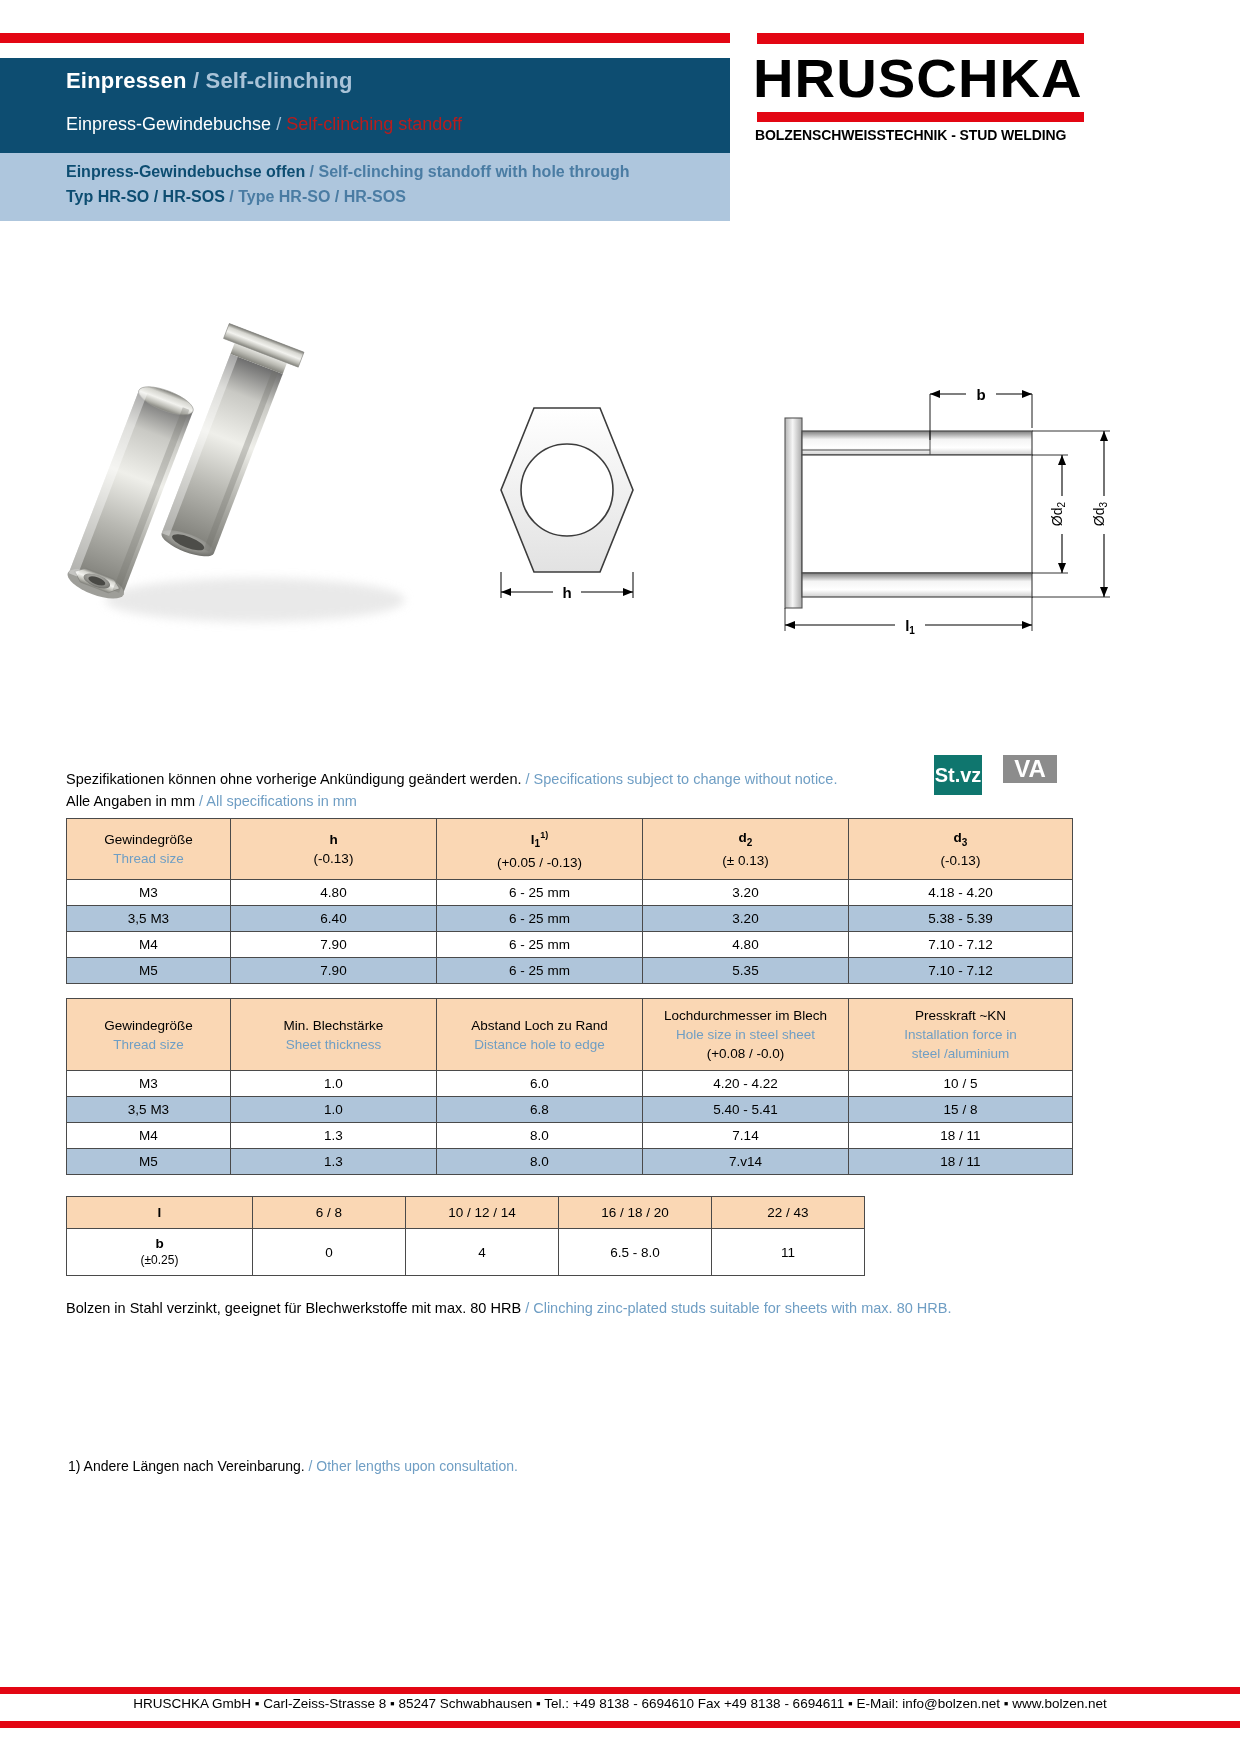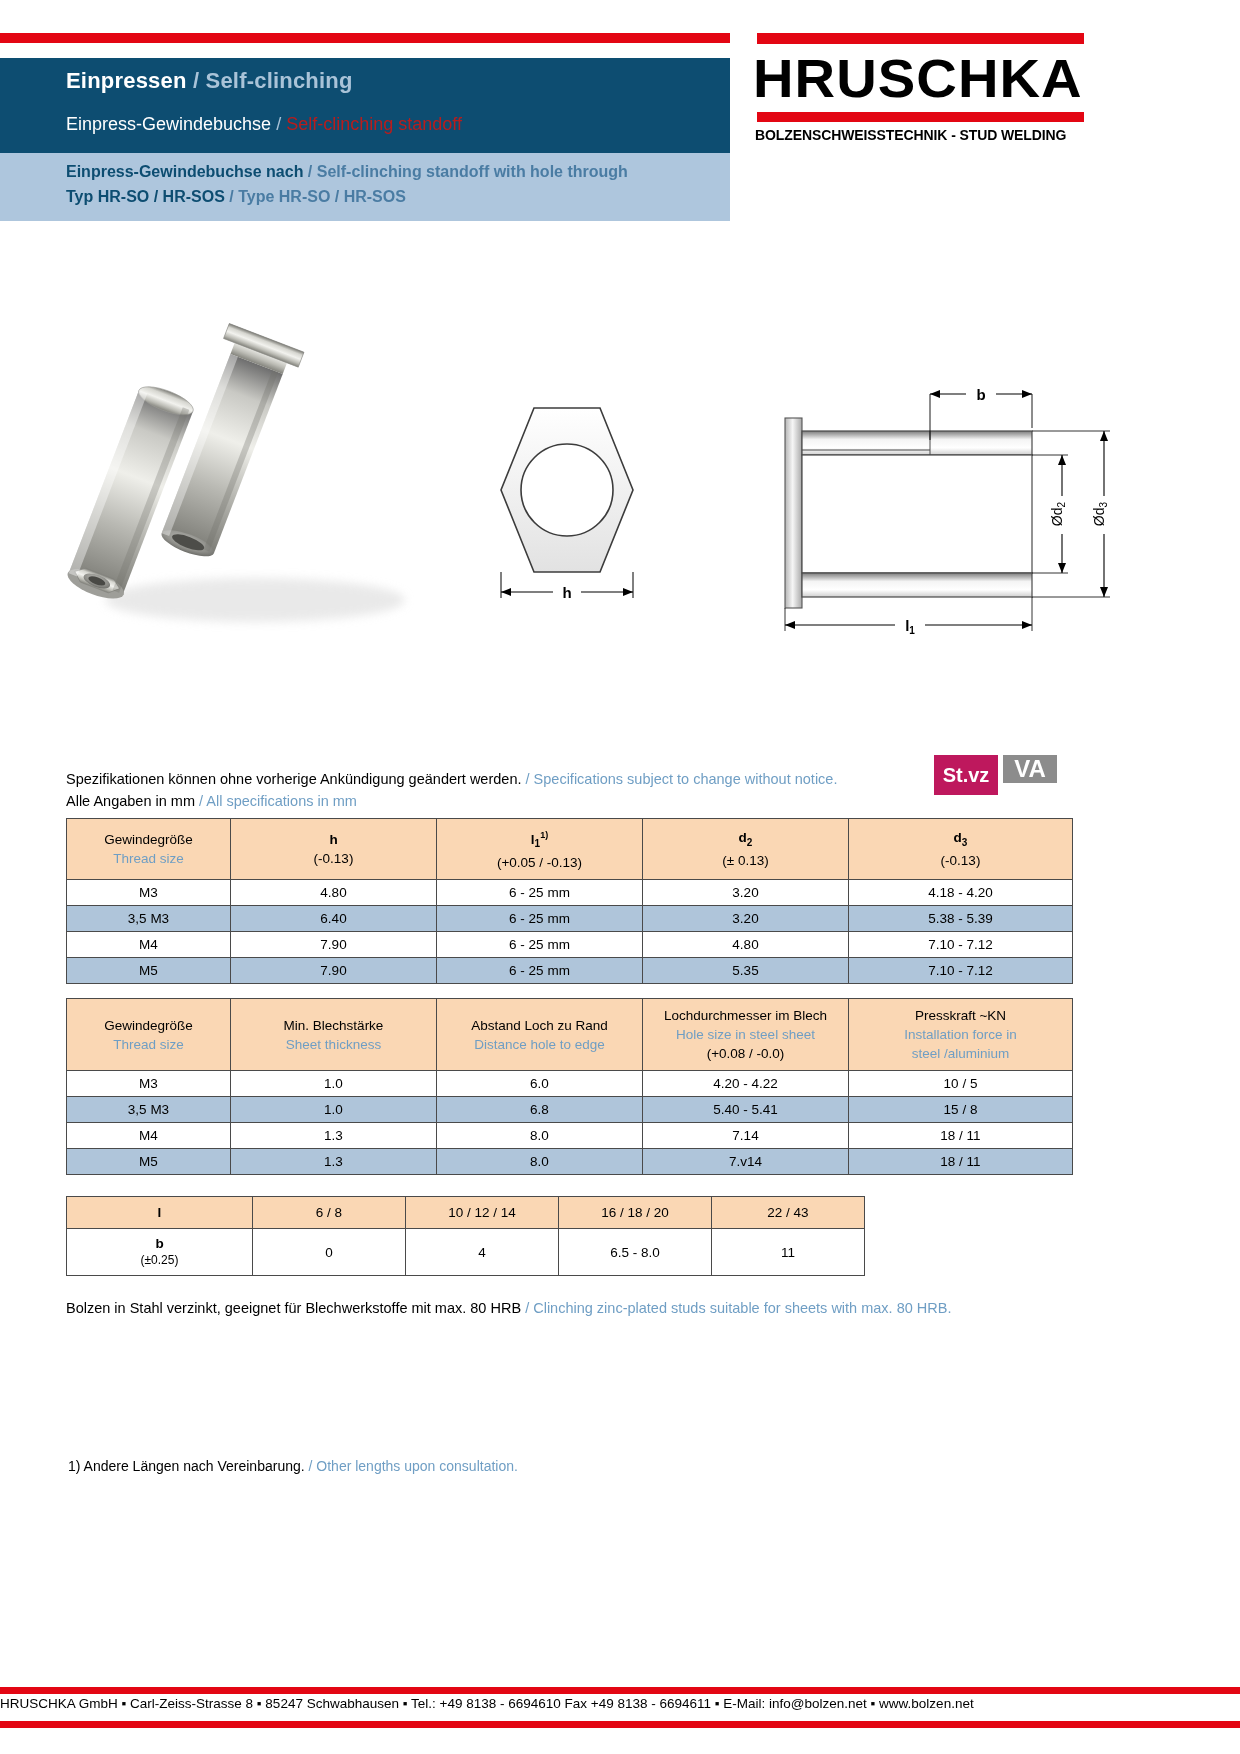--- a/index.html
+++ b/index.html
@@ -128,22 +128,22 @@
     font-size: 14.5px;
     line-height: 22px;
     white-space: nowrap;
   }
   .notes .de { color: #000; }
   .notes .en { color: #6f9ec4; }
 
   .badge-stvz {
     position: absolute;
     left: 934px; top: 755px;
-    width: 64px; height: 40px;
-    background: #be185d;
+    width: 48px; height: 40px;
+    background: #0f766e;
     color: #fff;
     font-size: 20px;
     font-weight: bold;
     display: flex; align-items: center; justify-content: center;
   }
   .badge-va {
     position: absolute;
     left: 1003px; top: 755px;
     width: 54px; height: 28px;
     background: #8c8c8c;
@@ -223,21 +223,21 @@
   .ftr-red-bot {
     position: absolute;
     left: 0; top: 1721px;
     width: 1240px; height: 7px;
     background: #e30613;
   }
   .ftr-text {
     position: absolute;
     left: 0; top: 1696px;
     width: 1240px;
-    text-align: left;
+    text-align: center;
     font-size: 13.5px;
     color: #000;
     white-space: nowrap;
   }
 </style>
 </head>
 <body>
 
 <div class="hdr-red-left"></div>
 <div class="hdr-blue"></div>
@@ -249,21 +249,21 @@
   <span class="en">Self-clinching</span>
 </div>
 
 <div class="hdr-sub">
   <span class="de">Einpress-Gewindebuchse</span>
   <span class="sep">/</span>
   <span class="en">Self-clinching standoff</span>
 </div>
 
 <div class="hdr-band-l1">
-  <span class="de">Einpress-Gewindebuchse nach</span>
+  <span class="de">Einpress-Gewindebuchse offen</span>
   <span class="sep">/</span>
   <span class="en">Self-clinching standoff with hole through</span>
 </div>
 <div class="hdr-band-l2">
   <span class="de">Typ HR-SO / HR-SOS</span>
   <span class="sep">/</span>
   <span class="en">Type HR-SO / HR-SOS</span>
 </div>
 
 <div class="logo-red-top"></div>

